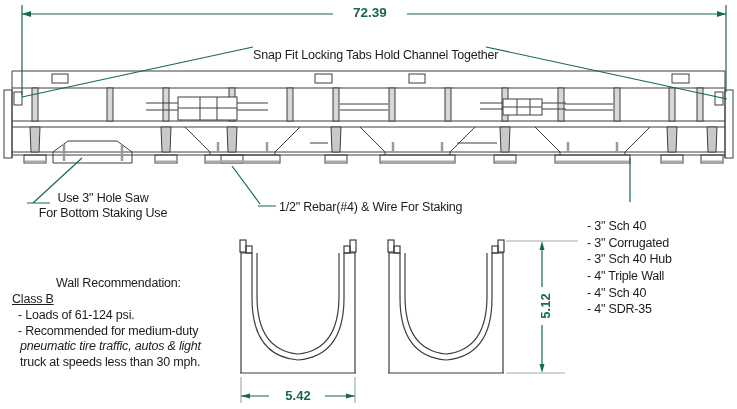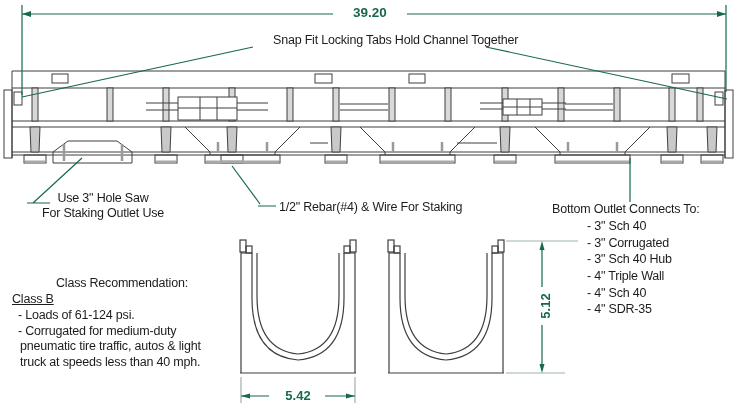--- a/index.html
+++ b/index.html
@@ -164,45 +164,44 @@
     <polygon points="355,396 346,393.5 346,398.5" fill="#16694a"></polygon>
   </g>
   <g>
     <path d="M506,241 H578 M506,373 H565" stroke="#9db4a8" stroke-width="1.2" fill="none"></path>
     <path d="M542,246 V292 M542,322 V370" stroke="#16694a" stroke-width="1.2" fill="none"></path>
     <polygon points="542,241 539.5,250 544.5,250" fill="#16694a"></polygon>
     <polygon points="542,373 539.5,364 544.5,364" fill="#16694a"></polygon>
   </g>
 </svg>
 
-  <div class="dim" style="left:333px;top:6px;width:70px;font-size:13.5px;">39.20</div>
-
-  <div class="txt" style="left:253px;top:33px;margin-left:20px;">Snap Fit Locking Tabs Hold Channel Together</div>
+  <div class="dim" style="left:333px;top:6px;width:70px;font-size:13.5px;">72.39</div>
+
+  <div class="txt" style="left:253px;top:48px;">Snap Fit Locking Tabs Hold Channel Together</div>
 
   <div class="txt center" style="left:30px;top:191px;width:146px;white-space:normal;">
     <div>Use 3" Hole Saw</div>
-    <div>For Staking Outlet Use</div>
+    <div>For Bottom Staking Use</div>
   </div>
 
   <div class="txt" style="left:279px;top:200px;">1/2" Rebar(#4) &amp; Wire For Staking</div>
 
-  <div class="txt" style="left:552px;top:202px;">Bottom Outlet Connects To:</div>
   <div class="txt" style="left:587px;top:219px;">- 3" Sch 40</div>
   <div class="txt" style="left:587px;top:236px;">- 3" Corrugated</div>
   <div class="txt" style="left:587px;top:252px;">- 3" Sch 40 Hub</div>
   <div class="txt" style="left:587px;top:269px;">- 4" Triple Wall</div>
   <div class="txt" style="left:587px;top:286px;">- 4" Sch 40</div>
   <div class="txt" style="left:587px;top:302px;">- 4" SDR-35</div>
 
   <div>
-    <div class="txt" style="left:56px;top:276px;">Class Recommendation:</div>
+    <div class="txt" style="left:56px;top:276px;">Wall Recommendation:</div>
     <div class="txt" style="left:12px;top:292px;text-decoration:underline;">Class B</div>
     <div class="txt" style="left:18px;top:308px;">- Loads of 61-124 psi.</div>
-    <div class="txt" style="left:18px;top:324px;">- Corrugated for medium-duty</div>
-    <div class="txt" style="left:20px;top:339px;">pneumatic tire traffic, autos &amp; light</div>
-    <div class="txt" style="left:20px;top:355px;">truck at speeds less than 40 mph.</div>
+    <div class="txt" style="left:18px;top:324px;">- Recommended for medium-duty</div>
+    <div class="txt" style="left:20px;top:339px;font-style:italic;">pneumatic tire traffic, autos &amp; light</div>
+    <div class="txt" style="left:20px;top:355px;">truck at speeds less than 30 mph.</div>
   </div>
 
   <div class="dim" style="left:271px;top:389px;width:50px;">5.42</div>
 
   <div class="dim rot" style="left:527px;top:299px;width:34px;">5.12</div>
 
 </div>
 
 </body></html>

